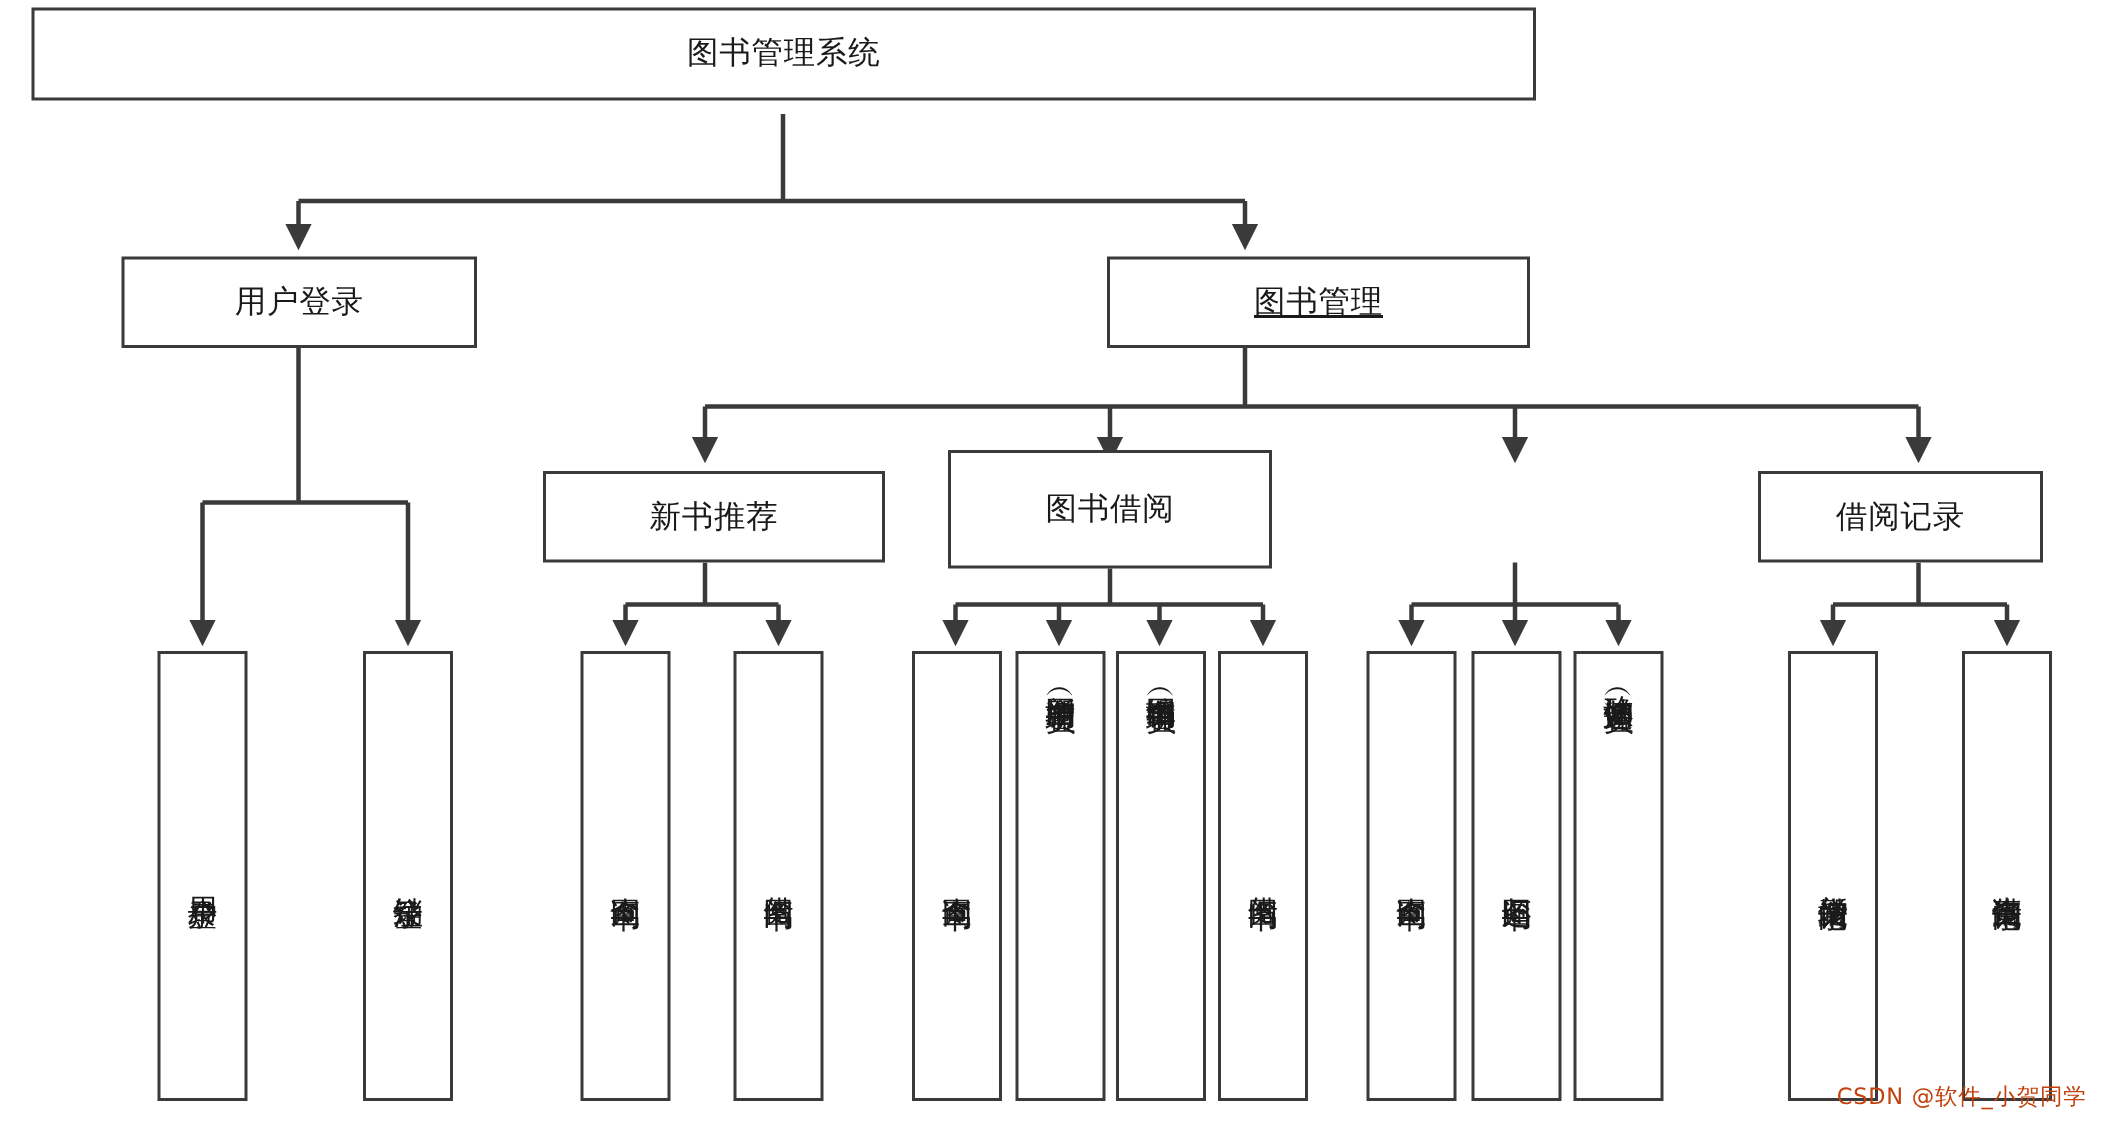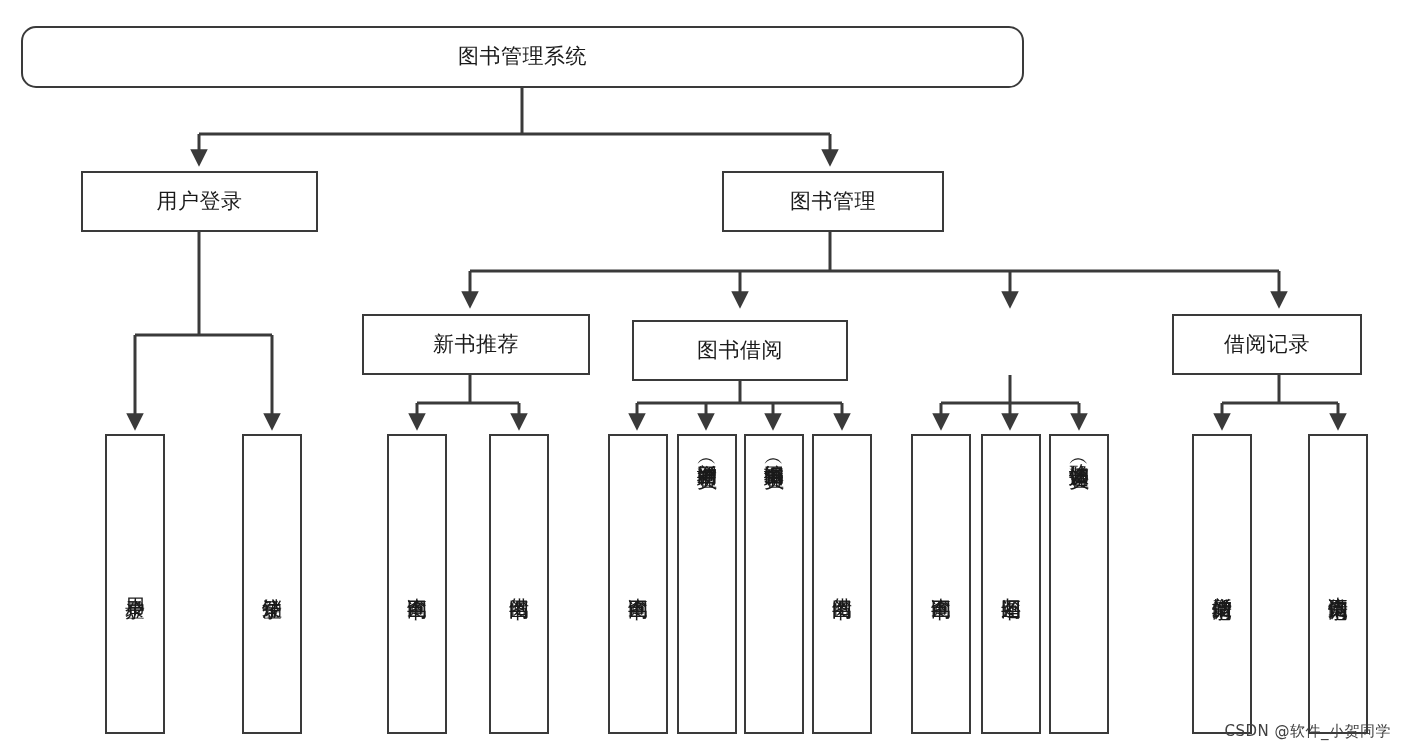--- a/index.html
+++ b/index.html
@@ -56,21 +56,21 @@
   }
   .node.vert.centered {
     align-items: center;
     padding-top: 0;
   }
   .watermark {
     position: absolute;
     right: 14px;
     bottom: 6px;
     font-size: 15px;
-    color: #404040;
+    color: #c2410c;
     white-space: nowrap;
     letter-spacing: 0.5px;
   }
 </style>
 </head>
 <body>
 
 <div id="canvas">
 
   <svg class="edges" viewBox="0 0 1405 747" xmlns="http://www.w3.org/2000/svg">
@@ -116,35 +116,35 @@
       <path d="M 1010 403 L 1010 422" marker-end="url(#arrow)"></path>
       <path d="M 1079 403 L 1079 422" marker-end="url(#arrow)"></path>
 
       <path d="M 1279 375 L 1279 403"></path>
       <path d="M 1222 403 L 1338 403"></path>
       <path d="M 1222 403 L 1222 422" marker-end="url(#arrow)"></path>
       <path d="M 1338 403 L 1338 422" marker-end="url(#arrow)"></path>
     </g>
   </svg>
 
-  <div class="node horiz" style="left:21px; top:26px; width:1003px; height:62px;border-radius:15px;">
+  <div class="node horiz" style="left:21px; top:5px; width:1003px; height:62px;">
     <span class="label">图书管理系统</span>
   </div>
 
   <div class="node horiz" style="left:81px; top:171px; width:237px; height:61px;">
     <span class="label">用户登录</span>
   </div>
-  <div class="node horiz" style="left:722px; top:171px; width:222px; height:61px;">
+  <div class="node horiz" style="left:738px; top:171px; width:282px; height:61px;text-decoration:underline;">
     <span class="label">图书管理</span>
   </div>
 
   <div class="node horiz" style="left:362px; top:314px; width:228px; height:61px;">
     <span class="label">新书推荐</span>
   </div>
-  <div class="node horiz" style="left:632px; top:320px; width:216px; height:61px;">
+  <div class="node horiz" style="left:632px; top:300px; width:216px; height:79px;">
     <span class="label">图书借阅</span>
   </div>
   <div class="node horiz" style="left:1172px; top:314px; width:190px; height:61px;">
     <span class="label">借阅记录</span>
   </div>
 
   <div class="node vert centered" style="left:105px; top:434px; width:60px; height:300px;">
     <span class="label">用户登录</span>
   </div>
   <div class="node vert centered" style="left:242px; top:434px; width:60px; height:300px;">

